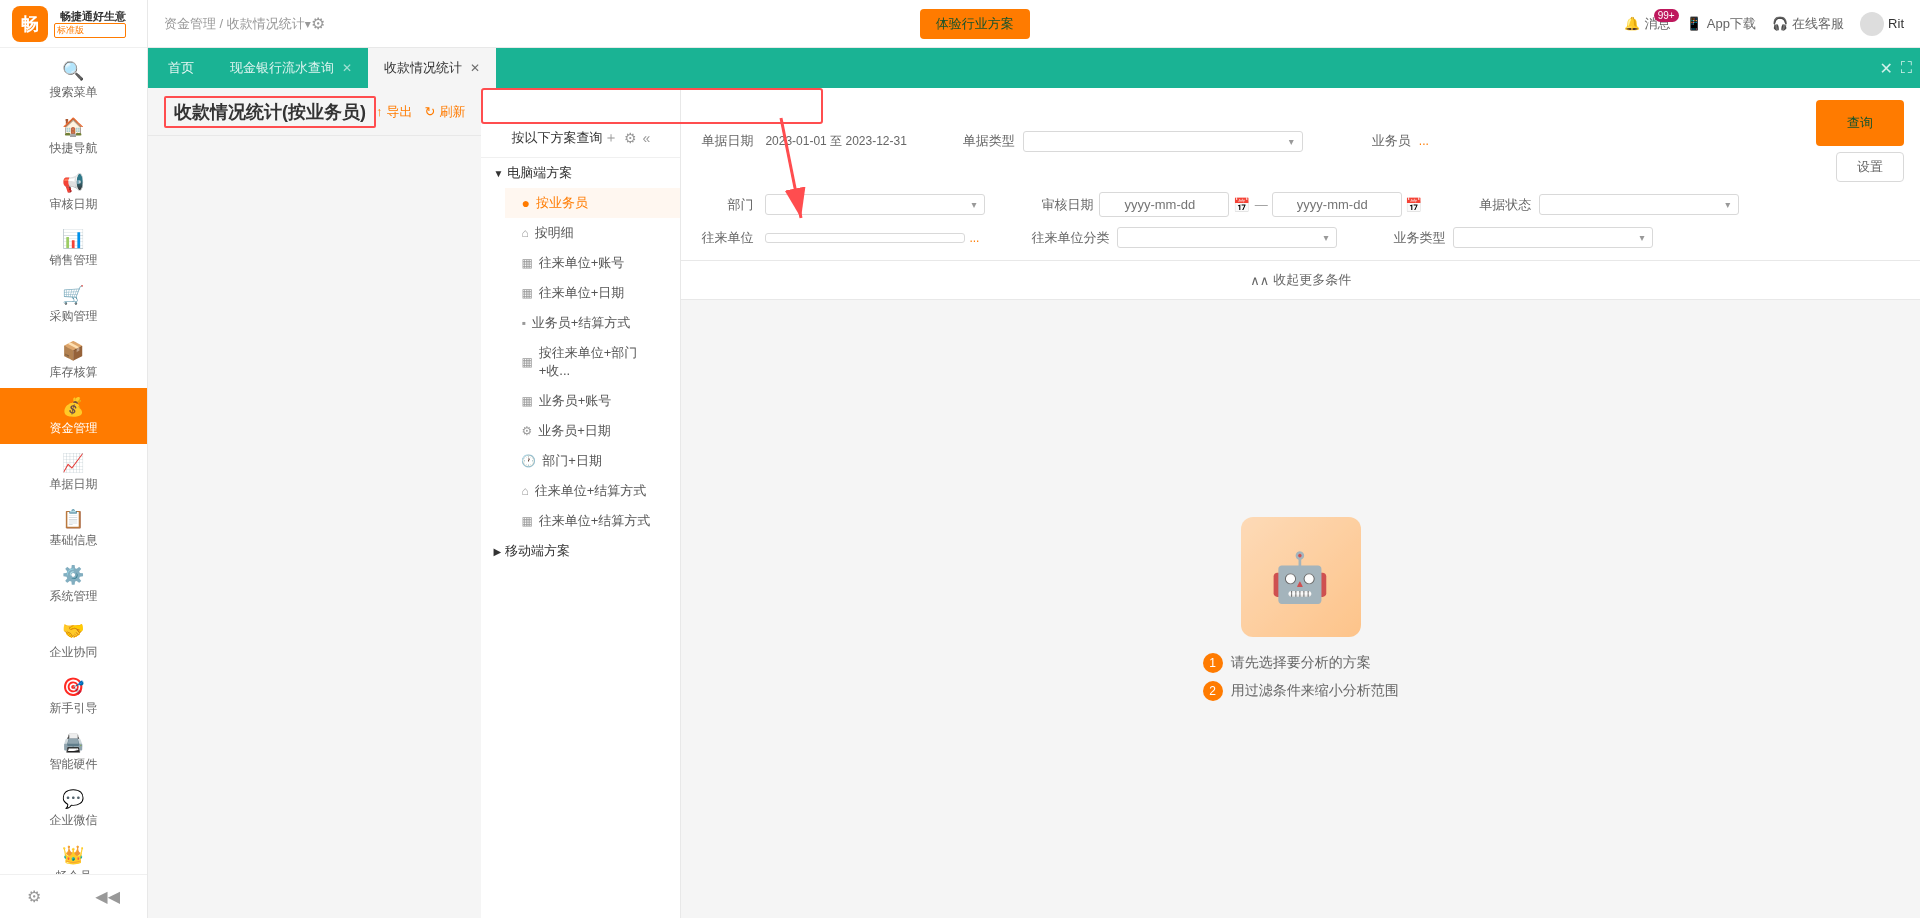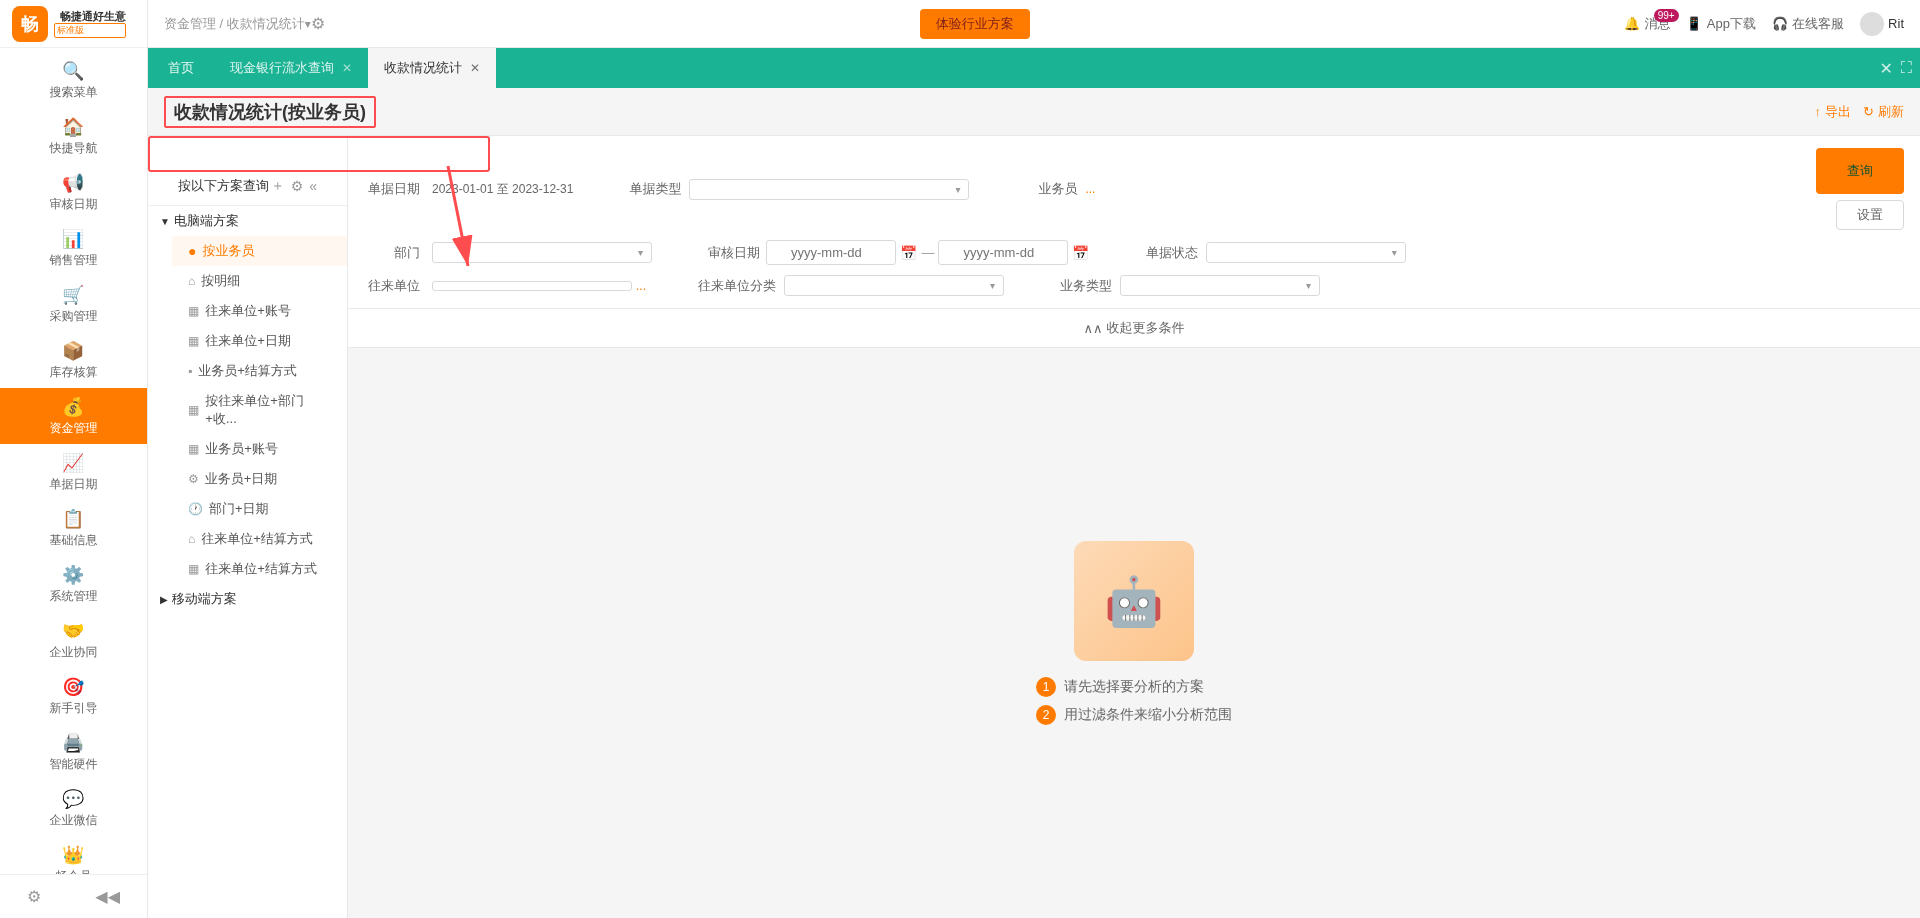--- a/index.html
+++ b/index.html
@@ -20,21 +20,21 @@
 
     
     .main { flex: 1; display: flex; flex-direction: column; height: 918px; }
 
     
     .topbar { height: 48px; background: #fff; display: flex; align-items: center; justify-content: space-between; padding: 0 16px; border-bottom: 1px solid #e8e8e8; }
     .topbar-left { display: flex; align-items: center; }
     .topbar-breadcrumb { color: #999; font-size: 13px; }
     .topbar-dropdown { color: #999; font-size: 12px; cursor: pointer; }
     .topbar-gear { color: #999; font-size: 16px; cursor: pointer; }
-    .topbar-trial-btn { background: #ff7b00; color: #7f1d1d; border: none; border-radius: 4px; padding: 6px 16px; font-size: 13px; cursor: pointer; }
+    .topbar-trial-btn { background: #ff7b00; color: #14532d; border: none; border-radius: 4px; padding: 6px 16px; font-size: 13px; cursor: pointer; }
     .topbar-right { display: flex; align-items: center; gap: 16px; }
     .topbar-msg { display: flex; align-items: center; gap: 4px; color: #666; font-size: 13px; cursor: pointer; position: relative; }
     .badge { background: #be185d; color: white; border-radius: 10px; padding: 1px 4px; font-size: 10px; position: absolute; top: -6px; right: -8px; }
     .topbar-app { display: flex; align-items: center; gap: 4px; color: #666; font-size: 13px; cursor: pointer; }
     .topbar-service { display: flex; align-items: center; gap: 4px; color: #666; font-size: 13px; cursor: pointer; }
     .topbar-user { display: flex; align-items: center; gap: 4px; color: #333; font-size: 13px; }
 
     
     .tabbar { height: 40px; background: #1ab394; display: flex; align-items: center; padding: 0 0 0 0; }
     .tab-item { height: 40px; display: flex; align-items: center; padding: 0 16px; color: rgba(255,255,255,0.85); font-size: 13px; cursor: pointer; position: relative; }
@@ -226,21 +226,21 @@
     <div class="tab-item active">
       <span>收款情况统计</span>
       <span class="tab-close">✕</span>
     </div>
     <div class="tabbar-right">
       <span class="tabbar-icon-btn">✕</span>
       <span class="tabbar-icon-btn">⛶</span>
     </div>
   </div>
 
-  <div class="content-wrapper" style="position:relative; flex:1; display:flex; flex-direction:column; overflow:hidden;">
+  <div class="content-wrapper" style="position:relative; flex:1; display:flex; flex-direction:row; overflow:hidden;">
 
     <div class="page-header">
       <span class="page-title">收款情况统计(按业务员)</span>
       <div class="page-actions">
         <div class="action-btn">
           <span>↑</span>
           <span>导出</span>
         </div>
         <div class="action-btn">
           <span>↻</span>

